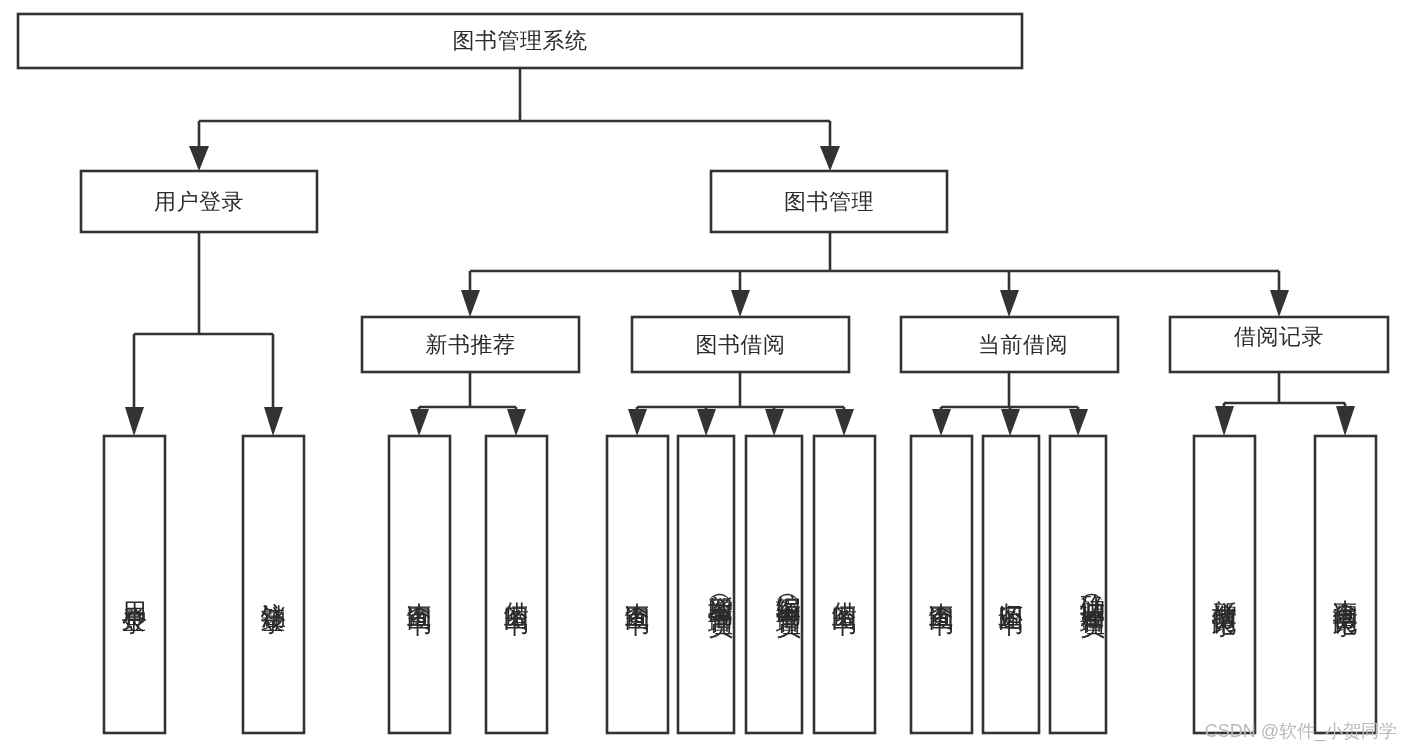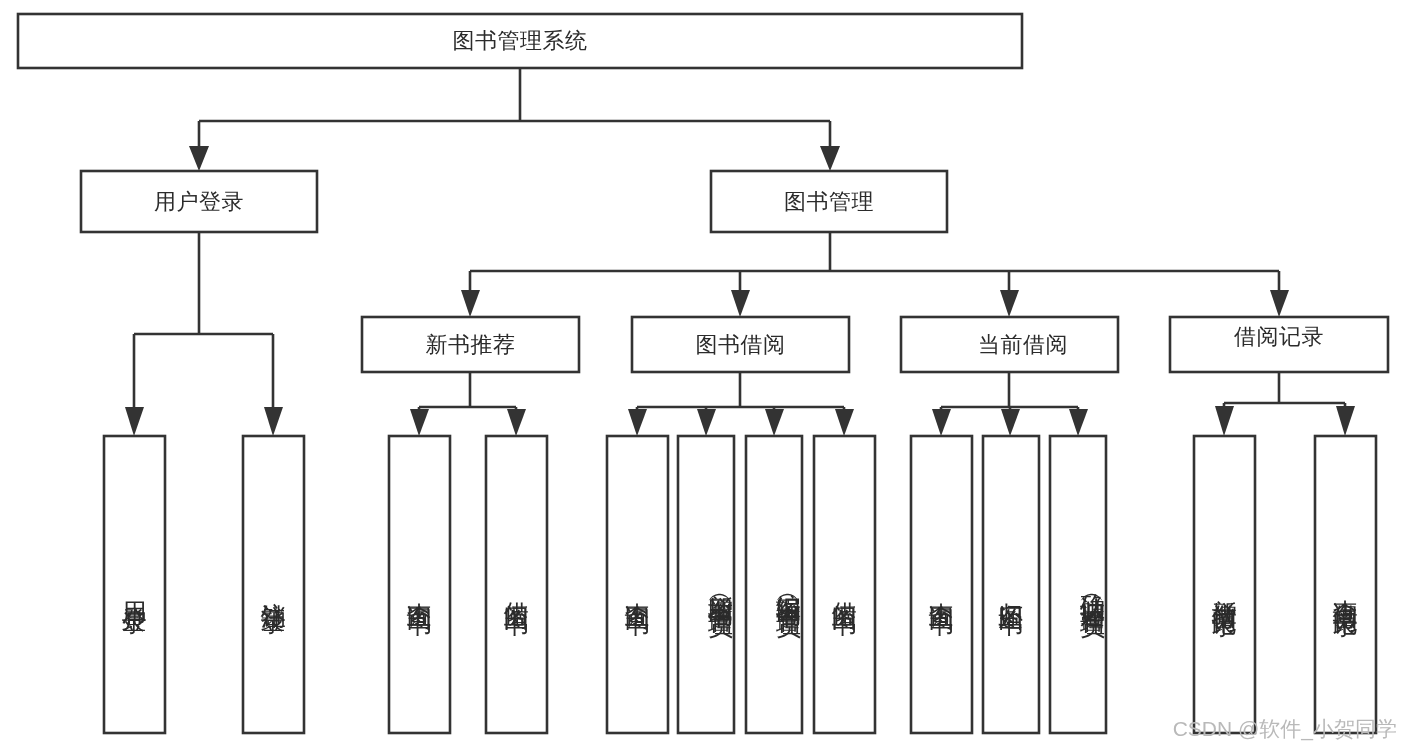--- a/index.html
+++ b/index.html
@@ -60,21 +60,21 @@
     text-orientation: upright;
     font-size: 25px;
     line-height: 1.05;
     letter-spacing: 3px;
     padding-top: 6px;
   }
   .watermark {
     position: absolute;
     right: 8px;
     bottom: 4px;
-    font-size: 21px;
+    font-size: 18px;
     color: #b9b9b9;
     font-family: "Liberation Sans", "DejaVu Sans", sans-serif;
     white-space: nowrap;
     user-select: none;
   }
 </style>
 </head>
 <body>
 
 <div id="canvas">

